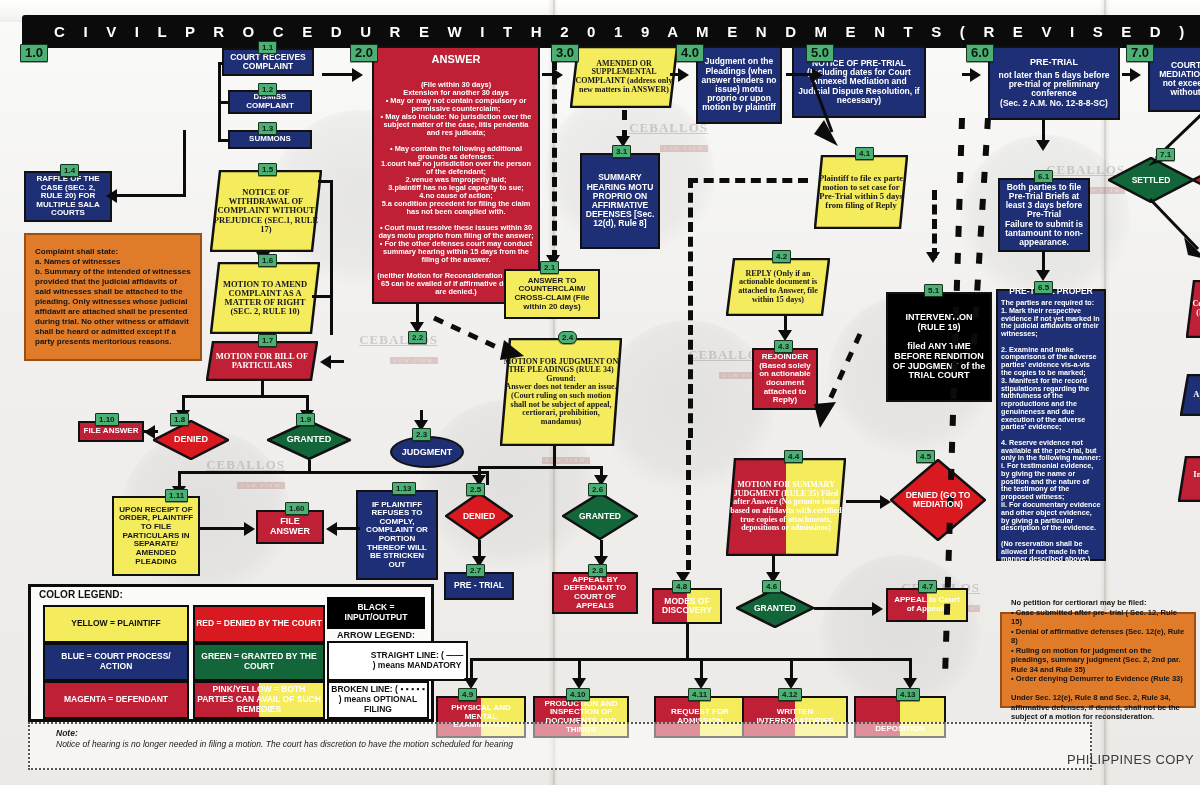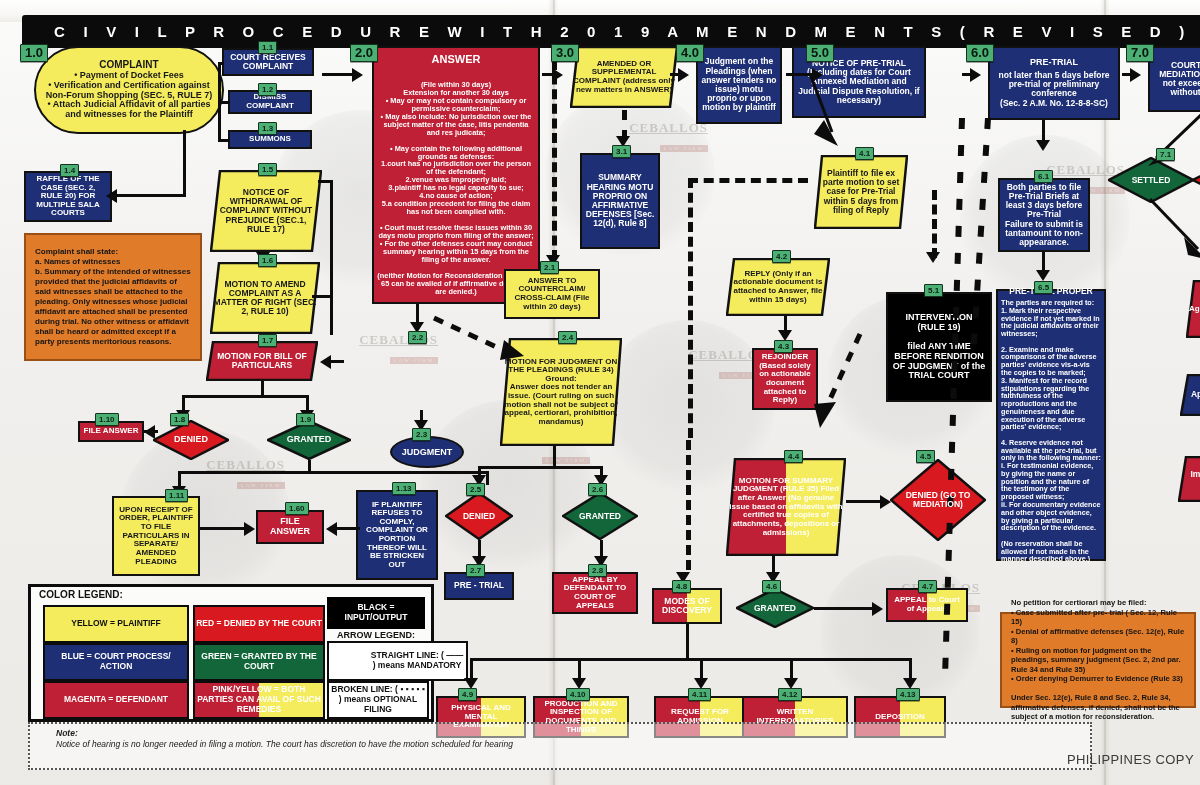--- a/index.html
+++ b/index.html
@@ -34,21 +34,21 @@
   
   .node{position:absolute;box-sizing:border-box;border:2px solid #111;
      display:flex;align-items:center;justify-content:center;text-align:center;
      font-weight:700;line-height:1.08;color:#fff;padding:2px 3px;}
   .node.yellow{background:#f4ec5c;color:#18181a;border-color:#111;}
   .node.blue{background:#1e2f75;color:#ffffff;}
   .node.magenta{background:#bf2035;color:#ffffff;}
   .node.black{background:#000;color:#fff;}
   .node.orange{background:#e07b2a;color:#101010;font-weight:600;}
   .node.split{background:linear-gradient(90deg,#bf2035 0 50%,#f4ec5c 50% 100%);color:#fff;}
-  .node.para{border:none;background:none;}
+  .node.para{border:none;background:none;font-family:Liberation Serif, serif;}
   .para .sk{position:absolute;left:0;top:0;right:0;bottom:0;}
   .para .inner{position:relative;z-index:2;width:100%;display:flex;align-items:center;justify-content:center;}
 
   .node .txt{width:100%;}
   .node .hd{display:block;font-weight:700;}
 
   
   .dia{position:absolute;display:flex;align-items:center;justify-content:center;}
   .dia .shp{position:absolute;left:0;top:0;width:100%;height:100%;}
   .dia .lbl{position:relative;z-index:3;font-weight:700;color:#fff;text-align:center;line-height:1.05;}
@@ -125,28 +125,20 @@
   <div class="crease soft" style="left:548px;"></div>
   <div class="crease" style="left:553px;opacity:.55;"></div>
   <div class="crease soft" style="left:1100px;"></div>
   <div class="crease" style="left:1104px;opacity:.5;"></div>
 
   <div id="banner">
     <div class="t">C I V I L   P R O C E D U R E   W I T H   2 0 1 9   A M E N D M E N T S   ( R E V I S E D )   F L O W C H A R T   R E G I O N A L</div>
   </div>
 
   <div class="tag big" style="left:20px;top:44px;">1.0</div>
-  <div class="node yellow" style="left:34px;top:46px;width:190px;height:88px;border-radius:44px/44px;font-size:9px;">
-    <div class="txt">
-      <span class="hd" style="font-size:10px;">COMPLAINT</span>
-      <span style="white-space:pre-line;display:block;">• Payment of Docket Fees
-• Verification and Certification against Non-Forum Shopping (SEC. 5, RULE 7)
-• Attach Judicial Affidavit of all parties and witnesses for the Plaintiff</span>
-    </div>
-  </div>
 
   <div class="tag" style="left:258px;top:41px;">1.1</div>
   <div class="node blue" style="left:222px;top:48px;width:92px;height:28px;font-size:8.5px;">
     <span>COURT RECEIVES COMPLAINT</span>
   </div>
 
   <div class="tag" style="left:258px;top:83px;">1.2</div>
   <div class="node blue" style="left:228px;top:90px;width:84px;height:24px;font-size:8px;">
     <span>DISMISS COMPLAINT</span>
   </div>
@@ -310,21 +302,21 @@
   <div class="tag" style="left:412px;top:428px;">2.3</div>
   <div class="oval" style="left:390px;top:436px;width:70px;height:28px;font-size:9px;">
     <span>JUDGMENT</span>
   </div>
 
   <svg style="position:absolute;left:432px;top:310px;width:110px;height:60px;z-index:2;">
     <line x1="2" y1="8" x2="75" y2="42" stroke="#0c0c0c" stroke-width="5" stroke-dasharray="10 9"></line>
     <polygon points="72,30 92,46 68,50" fill="#0c0c0c"></polygon>
   </svg>
 
-  <div class="tag" style="left:558px;top:331px;">2.4</div>
+  <div class="tag" style="left:558px;top:331px;border-radius:6px;">2.4</div>
   <div class="node para" style="left:500px;top:338px;width:122px;height:108px;font-size:8px;">
     <svg class="sk" viewBox="0 0 122 108" preserveAspectRatio="none">
         <polygon points="10,1 121,1 113,107 1,107" fill="#f4ec5c" stroke="#111" stroke-width="2.5"></polygon>
       </svg>
     <div class="inner" style="color:#18181a;">
         <span style="white-space:pre-line;">MOTION FOR JUDGMENT ON THE PLEADINGS (RULE 34)
 Ground:
 Answer does not tender an issue. (Court ruling on such motion shall not be subject of appeal, certiorari, prohibition, mandamus)</span>
       </div>
   </div>
@@ -492,21 +484,21 @@
   </div>
   <div class="tag" style="left:688px;top:688px;">4.11</div>
   <div class="node split" style="left:654px;top:696px;width:92px;height:42px;font-size:8px;">
     <span>REQUEST FOR ADMISSION</span>
   </div>
   <div class="tag" style="left:778px;top:688px;">4.12</div>
   <div class="node split" style="left:742px;top:696px;width:106px;height:42px;font-size:8px;">
     <span>WRITTEN INTERROGATORIES</span>
   </div>
   <div class="tag" style="left:896px;top:688px;">4.13</div>
-  <div class="node split" style="left:854px;top:696px;width:92px;height:42px;font-size:8px;">
+  <div class="node split" style="left:854px;top:696px;width:92px;height:42px;font-size:8px;align-items:flex-end;">
     <span>DEPOSITION</span>
   </div>
 
   <div class="tag big" style="left:806px;top:44px;">5.0</div>
   <div class="node blue" style="left:792px;top:46px;width:134px;height:72px;font-size:8.5px;">
     <span>NOTICE OF PRE-TRIAL (Including dates for Court Annexed Mediation and Judicial Dispute Resolution, if necessary)</span>
   </div>
   <div class="arw r" style="left:812px;top:68px;"></div>
   <div class="ln lnh" style="left:786px;top:73px;width:28px;"></div>
 

